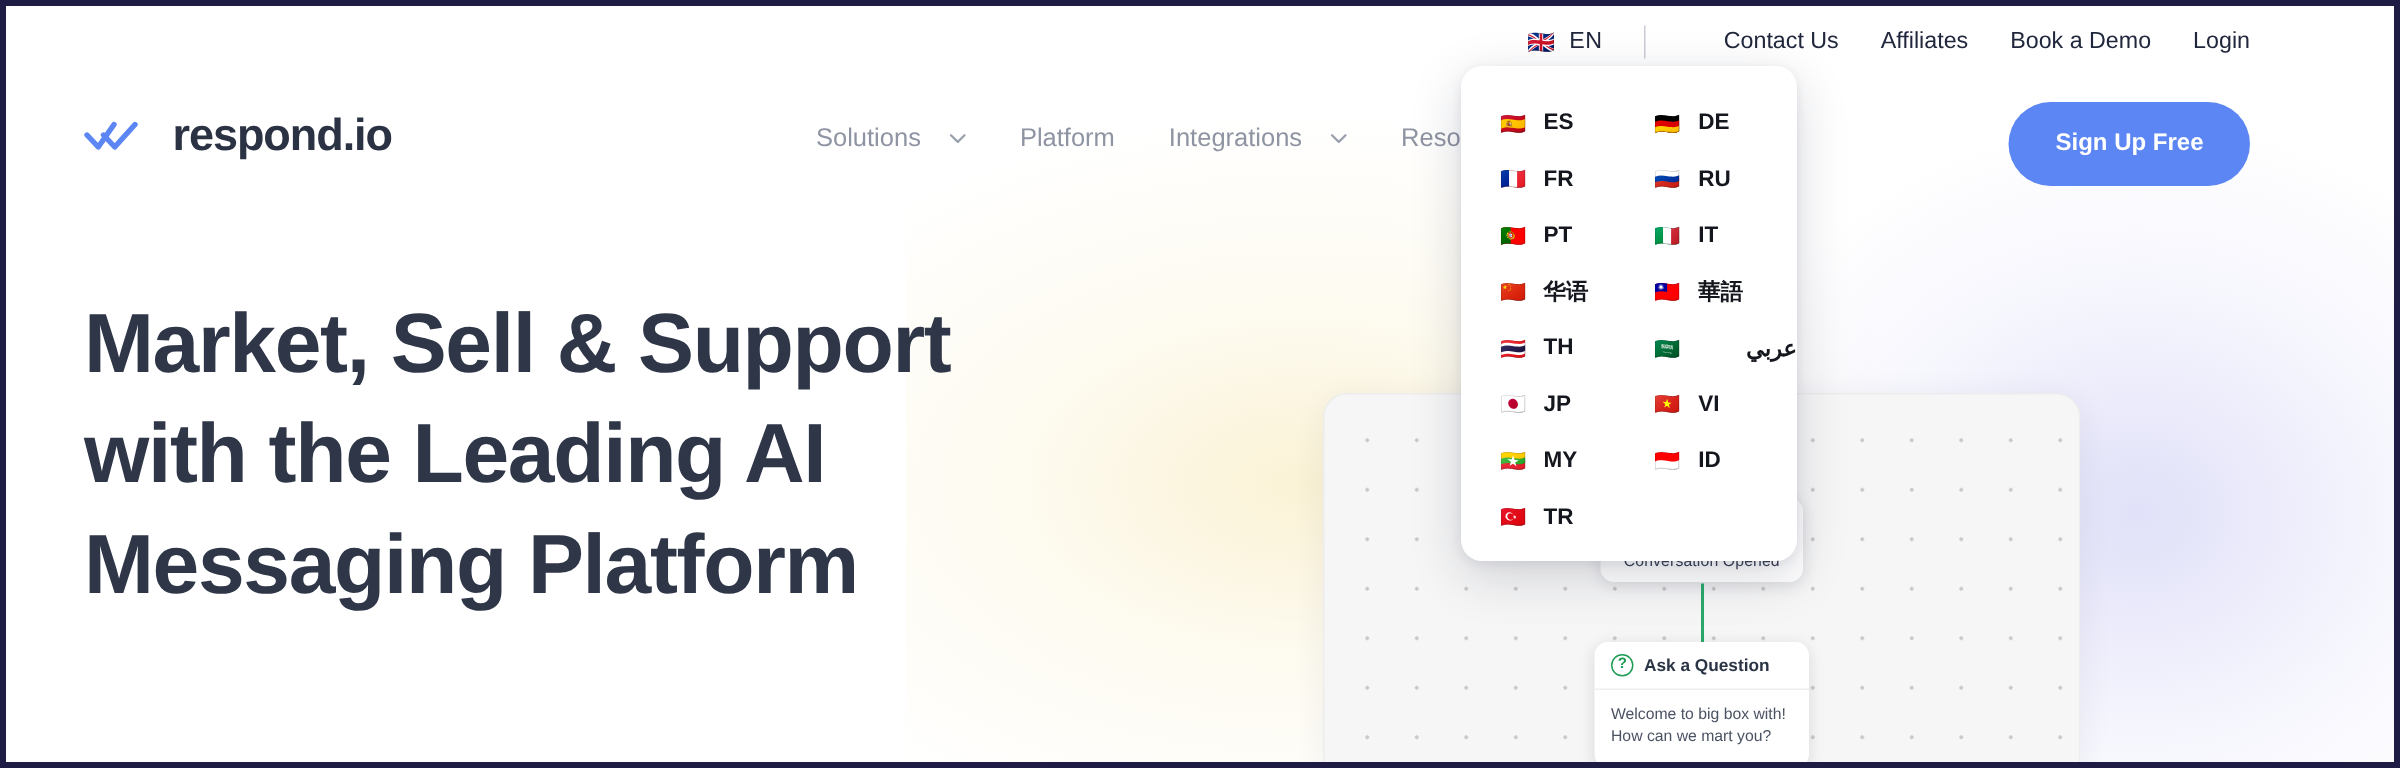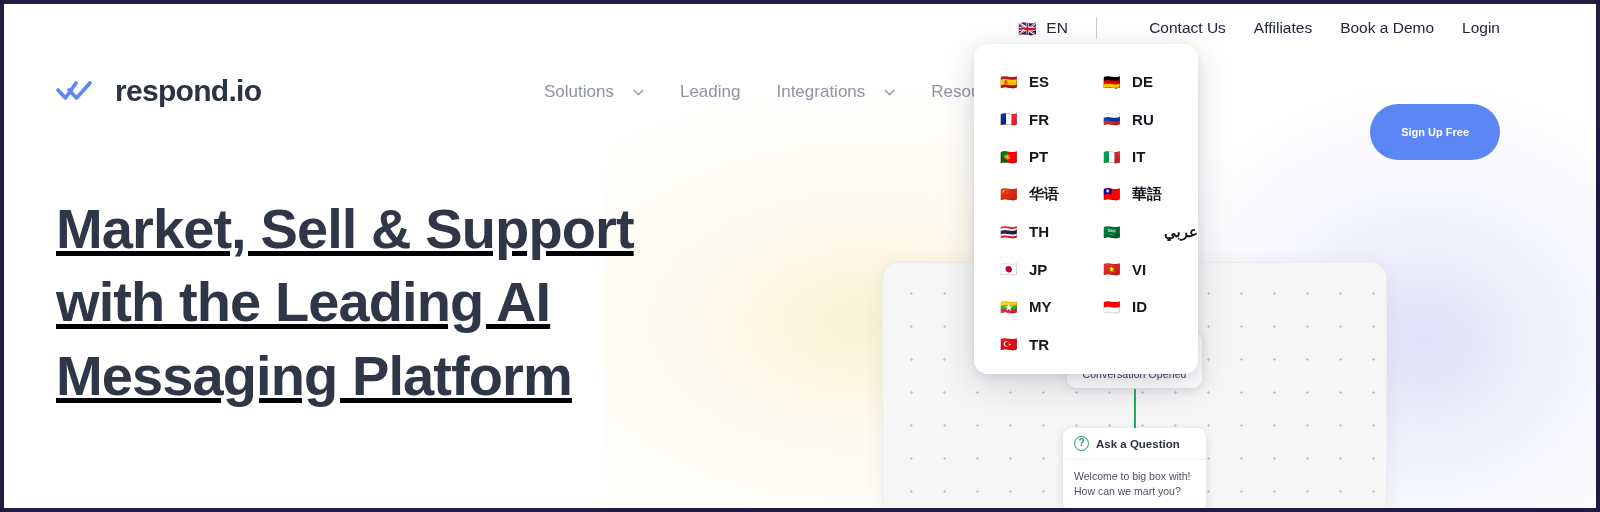--- a/index.html
+++ b/index.html
@@ -115,23 +115,22 @@
   .navlink{
     display:flex; align-items:center; gap:19px;
     font-size:17px; color:#8f94a3; cursor:pointer; white-space:nowrap;
   }
   .chev{ display:block; width:11px; height:7px; }
   .signup{
     position:absolute; right:96px; top:64px;
     height:56px; padding:0 31px;
     display:flex; align-items:center; justify-content:center;
     background:#5c86f3; color:#fff; border-radius:28px;
-    font-size:11px; font-weight:600; cursor:pointer; white-space:nowrap;
+    font-size:16px; font-weight:600; cursor:pointer; white-space:nowrap;
     border:none;
-    margin-top:36px;
   }
 
   
   .lang-panel{
     position:absolute; left:970px; top:40px; width:224px; height:330px;
     background:#fff; border-radius:14px;
     box-shadow:0 10px 34px rgba(25,28,60,.17), 0 2px 8px rgba(25,28,60,.08);
     padding:19px 0 0 0;
     display:grid; grid-template-columns:1fr 1fr;
     grid-auto-rows:37.5px;
@@ -141,21 +140,21 @@
   .lang-item{
     display:flex; align-items:center; gap:11px;
     padding-left:26px; cursor:pointer;
   }
   .lang-item .flag{ font-size:14px; width:18px; }
   .lang-item .code{ font-size:15px; font-weight:700; color:#15171f; }
   .lang-item.rtl .code{ direction:rtl;margin-left:32px; }
 
   
   .hero{
-    position:absolute; left:52px; top:188px; width:640px;text-decoration:underline;
+    position:absolute; left:52px; top:188px; width:640px;
   }
   .hero h1{
     font-size:56px; line-height:1.31; font-weight:800;
     color:#2e3648; letter-spacing:-.9px;
   }
 </style>
 </head>
 <body>
 
 <div id="page">
@@ -205,21 +204,21 @@
   </div>
 
   <div class="navlinks">
     <div class="navlink">
       <span>Solutions</span>
       <svg class="chev" viewBox="0 0 11 7">
           <path d="M1 1.2 L5.5 5.6 L10 1.2" fill="none" stroke="#9aa0ad" stroke-width="1.5" stroke-linecap="round" stroke-linejoin="round"></path>
         </svg>
     </div>
     <div class="navlink">
-      <span>Leading</span>
+      <span>Platform</span>
     </div>
     <div class="navlink">
       <span>Integrations</span>
       <svg class="chev" viewBox="0 0 11 7">
           <path d="M1 1.2 L5.5 5.6 L10 1.2" fill="none" stroke="#9aa0ad" stroke-width="1.5" stroke-linecap="round" stroke-linejoin="round"></path>
         </svg>
     </div>
     <div class="navlink">
       <span>Resources</span>
       <svg class="chev" viewBox="0 0 11 7">

